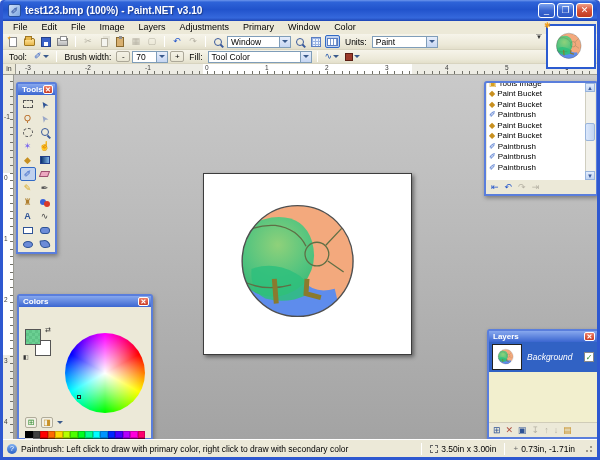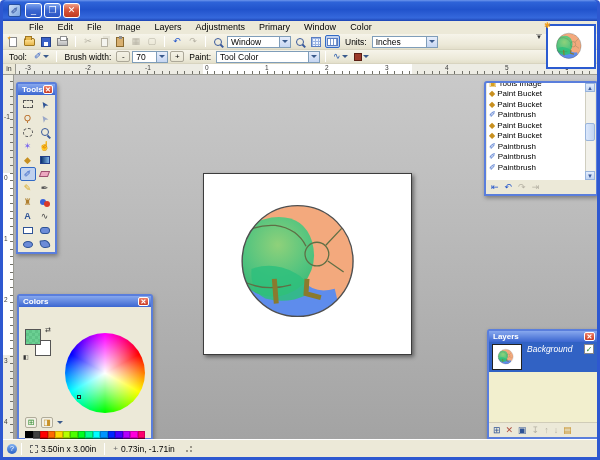--- a/index.html
+++ b/index.html
@@ -12,21 +12,21 @@
     border-radius:4px 4px 0 0; flex:0 0 21px; }
   .title-text { color:#fff; font-size:10px; font-weight:bold; text-shadow:1px 1px 1px #1a3a8a;
     white-space:nowrap; overflow:hidden; flex:1; }
   .app-icon { width:13px; height:13px; background:linear-gradient(135deg,#cfe0f8,#7fa8e0); border:1px solid #274f9e;
     border-radius:2px; display:flex; align-items:center; justify-content:center; font-size:9px; color:#1e3f90; }
   .winbtns { display:flex; gap:2px; }
   .wbtn { width:17px; height:15px; border:1px solid #fff; border-radius:3px; color:#fff; font-size:9px;
     line-height:13px; text-align:center; background:linear-gradient(180deg,#7CA2EE,#3A66D0 50%,#2B55C4); cursor:default; }
   .wbtn.close { background:linear-gradient(180deg,#F0A088,#D8563C 45%,#C03A20); }
   
-  .menubar { height:13px; background:#ECE9D8; display:flex; align-items:center; padding-left:19px; flex:0 0 13px; }
+  .menubar { height:13px; background:#ECE9D8; display:flex; align-items:center; padding-left:3px; flex:0 0 13px; }
   .menu-item { font-size:9px; color:#000; padding:0 7px; line-height:13px; }
   .toolbar { background:linear-gradient(180deg,#F6F4EA,#ECE9D8 70%,#E3DFCB); display:flex; align-items:center;
     padding:0 3px; gap:2px; border-bottom:1px solid #d8d4c0; }
   .tb1 { height:16px; flex:0 0 16px; }
   .tb2 { height:14px; flex:0 0 14px; }
   .tsep { width:1px; height:11px; background:#b9b5a4; border-right:1px solid #fff; margin:0 3px; }
   .tbtn { height:13px; min-width:14px; display:flex; align-items:center; justify-content:center; gap:1px;
     font-size:9px; border:1px solid transparent; border-radius:2px; padding:0 1px; }
   .tbtn.pressed { background:#C1D2EE; border-color:#316AC5; }
   .dim { color:#b6b2a4 !important; }
@@ -125,21 +125,21 @@
     background:radial-gradient(circle,#fff 0%,rgba(255,255,255,0) 68%),
       conic-gradient(#ff00ff,#ff0000 17%,#ffff00 33%,#00ff00 50%,#00ffff 67%,#0000ff 83%,#ff00ff); }
   .wheel-marker { position:absolute; left:12px; top:62px; width:4px; height:4px; border:1px solid #222; background:transparent; }
   .col-btns { position:absolute; left:6px; top:110px; display:flex; gap:4px; align-items:center; }
   .cbtn { width:12px; height:11px; border:1px solid #b0ac9a; border-radius:2px; background:#F2F0E4; font-size:8px;
     display:flex; align-items:center; justify-content:center; font-style:normal; }
   .swatch-strip { position:absolute; left:6px; top:124px; width:122px; display:grid; grid-template-columns:repeat(16,7.5px); }
   .swatch { width:7.5px; height:7px; border:0.5px solid rgba(0,0,0,.2); }
   
   .layer-body { flex:1; background:#F2EFCE; display:flex; flex-direction:column; }
-  .layer-row { height:30px; background:#3162C4; display:flex; gap:5px; padding:2px 3px; }
+  .layer-row { height:30px; background:#3162C4; display:flex; align-items:center; gap:5px; padding:2px 3px; }
   .layer-thumb { width:30px; height:26px; background:#fff; border:1px solid #222; }
   .layer-thumb svg { width:100%; height:100%; display:block; }
   .layer-name { flex:1; color:#fff; font-size:8.5px; font-style:italic; }
   .layer-check { width:10px; height:10px; background:#fff; border:1px solid #888; font-size:8px; line-height:9px; color:#2a8a2a; text-align:center; }
   .layer-btns { height:15px; background:#ECE9D8; border-top:1px solid #d0ccb8; display:flex; align-items:center; gap:5px; padding-left:4px; flex:0 0 15px; font-size:9px; }
   .layer-btns i { font-style:normal; font-size:9px; }
   
   .thumb-tab { position:absolute; top:24px; right:4px; width:50px; height:45px; background:#fff; border:2px solid #2B5BD0; z-index:20; }
   .thumb-tab svg { width:100%; height:100%; display:block; }
   .unsaved-dot { position:absolute; top:-5px; left:-4px; color:#F0A020; font-size:8px; }
@@ -158,20 +158,21 @@
       radial-gradient(circle 1px at 6px 6px,#9a968a 1px,transparent 1.2px),
       radial-gradient(circle 1px at 6px 2px,#9a968a 1px,transparent 1.2px); }
 </style>
 </head>
 <body>
 
 <div class="window">
 
   <div class="titlebar">
     <span class="app-icon">✐</span>
+    <span class="title-text">test123.bmp (100%) - Paint.NET v3.10</span>
     <span class="winbtns">
       <span class="wbtn">_</span>
       <span class="wbtn">❐</span>
       <span class="wbtn close">✕</span>
     </span>
   </div>
 
   <div class="menubar" id="menubar">
       <span class="menu-item">File</span>
       <span class="menu-item">Edit</span>
@@ -234,21 +235,21 @@
         <i class="mag"></i>
       </span>
     <span class="tbtn">
         <i class="mi ic-grid"></i>
       </span>
     <span class="tbtn pressed">
         <i class="mi ic-ruler"></i>
       </span>
     <span class="lbl">Units:</span>
     <span class="combo" style="width:66px">
-      <span class="combo-text">Inches</span>
+      <span class="combo-text">Paint</span>
       <span class="combo-btn">
           <i class="arrow-dn"></i>
         </span>
     </span>
   </div>
 
   <div class="toolbar tb2">
     <span class="lbl">Tool:</span>
     <span class="tbtn">
       <i class="glyph" style="color:#3a66c8">✐</i>
@@ -261,21 +262,21 @@
       </span>
     <span class="combo" style="width:36px">
       <span class="combo-text">70</span>
       <span class="combo-btn">
           <i class="arrow-dn"></i>
         </span>
     </span>
     <span class="tbtn" style="border:1px solid #aca899;height:11px">
         <span style="font-size:8px">+</span>
       </span>
-    <span class="lbl">Paint:</span>
+    <span class="lbl">Fill:</span>
     <span class="combo" style="width:104px">
       <span class="combo-text">Tool Color</span>
       <span class="combo-btn">
           <i class="arrow-dn"></i>
         </span>
     </span>
     <span class="tsep"></span>
     <span class="tbtn">
       <i class="glyph" style="color:#2255aa">∿</i>
         <i class="arrow-dn"></i>
@@ -706,20 +707,21 @@
           <i class="dim">↑</i>
           <i class="dim">↓</i>
           <i style="color:#c8922a">▤</i>
         </div>
       </div>
     </div>
   </div>
 
   <div class="statusbar">
     <span class="st-help">?</span>
+    <span class="st-msg">Paintbrush: Left click to draw with primary color, right click to draw with secondary color</span>
     <span class="st-sep"></span>
     <span class="st-seg">
       <i class="st-ic-size"></i>
       <span>3.50in x 3.00in</span>
     </span>
     <span class="st-sep"></span>
     <span class="st-seg">
       <i class="st-ic-pos">+</i>
       <span>0.73in, -1.71in</span>
     </span>

